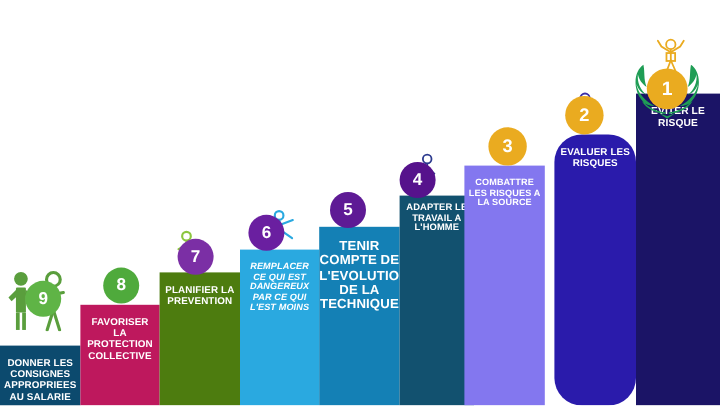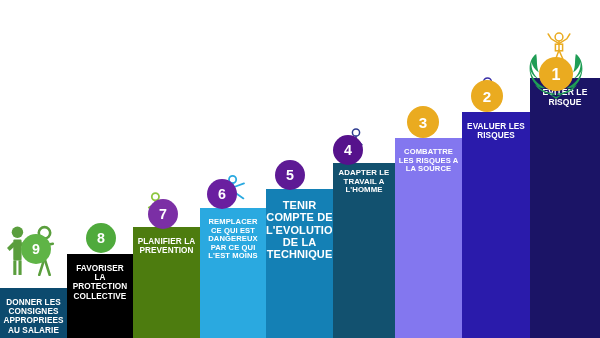--- a/index.html
+++ b/index.html
@@ -69,40 +69,40 @@
       </g>
       <g fill="none" stroke="#5a9e3d" stroke-width="5" stroke-linecap="round">
         <circle cx="74" cy="17" r="11"></circle>
         <line x1="74" y1="29" x2="74" y2="66"></line>
         <line x1="74" y1="66" x2="64" y2="98"></line>
         <line x1="74" y1="66" x2="84" y2="98"></line>
         <line x1="58" y1="44" x2="90" y2="38"></line>
       </g>
       </svg></div>
     <div class="badge" style="left: 21px; top: 234px; width: 30px; height: 30px; background: rgb(95, 180, 70); font-size: 14.25px;">9</div>
-    <div class="bar" style="left: 67px; width: 66px; top: 254px; height: 84px; background: #000000; z-index: 11;">
+    <div class="bar" style="left: 67px; width: 66px; top: 254px; height: 84px; background: #be185d; z-index: 11;">
       <div class="bar-label" style="font-size: 8.2px; padding-top: 10px;">FAVORISER LA PROTECTION COLLECTIVE</div>
     </div>
     <div class="badge" style="left: 86px; top: 223px; width: 30px; height: 30px; background: rgb(79, 170, 60); font-size: 14.25px;">8</div>
     <div class="bar" style="left: 133px; width: 67px; top: 227px; height: 111px; background: #4d7c0f; z-index: 12;">
       <div class="bar-label" style="font-size: 8.2px; padding-top: 10px;">PLANIFIER LA PREVENTION</div>
     </div>
     <div class="figure" style="left: 141px; top: 183px;"><svg width="30" height="48" viewBox="0 0 100 100">
       <g fill="none" stroke="#8cc63f" stroke-width="6" stroke-linecap="round">
         <circle cx="48" cy="16" r="12"></circle>
         <line x1="48" y1="29" x2="48" y2="62"></line>
         <line x1="48" y1="62" x2="34" y2="96"></line>
         <line x1="48" y1="62" x2="66" y2="96"></line>
         <line x1="48" y1="40" x2="26" y2="52"></line>
         <line x1="48" y1="40" x2="70" y2="32"></line>
       </g>
       </svg></div>
     <div class="badge" style="left: 148px; top: 199px; width: 30px; height: 30px; background: rgb(123, 47, 165); font-size: 14.25px;">7</div>
     <div class="bar" style="left: 200px; width: 66px; top: 208px; height: 130px; background: rgb(42, 169, 224); z-index: 13;">
-      <div class="bar-label" style="font-size: 7.6px; padding-top: 10px;">REMPLACER CE QUI EST DANGEREUX PAR CE QUI L'EST MOINS</div>
+      <div class="bar-label" style="font-size: 7.6px; padding-top: 10px; font-style: italic;">REMPLACER CE QUI EST DANGEREUX PAR CE QUI L'EST MOINS</div>
     </div>
     <div class="figure" style="left: 220px; top: 166px;"><svg width="30" height="48" viewBox="0 0 100 100">
       <g fill="none" stroke="#2aa9e0" stroke-width="6" stroke-linecap="round">
         <circle cx="42" cy="15" r="12"></circle>
         <line x1="42" y1="28" x2="52" y2="60"></line>
         <line x1="52" y1="60" x2="34" y2="88"></line>
         <line x1="52" y1="60" x2="78" y2="78"></line>
         <line x1="44" y1="38" x2="16" y2="50"></line>
         <line x1="47" y1="40" x2="80" y2="28"></line>
       </g>
@@ -119,25 +119,25 @@
       <g fill="none" stroke="#2d3b8f" stroke-width="5" stroke-linecap="round">
         <circle cx="50" cy="15" r="12"></circle>
         <line x1="50" y1="28" x2="50" y2="62"></line>
         <line x1="50" y1="62" x2="40" y2="98"></line>
         <line x1="50" y1="62" x2="62" y2="98"></line>
         <line x1="50" y1="38" x2="30" y2="56"></line>
         <line x1="50" y1="38" x2="70" y2="56"></line>
       </g>
       </svg></div>
     <div class="badge" style="left: 333px; top: 135px; width: 30px; height: 30px; background: rgb(86, 18, 140); font-size: 14.25px;">4</div>
-    <div class="bar" style="left: 395px; width: 67px; top: 138px; height: 200px; background: rgb(131, 119, 239); z-index: 16;">
+    <div class="bar" style="left: 387px; width: 67px; top: 138px; height: 200px; background: rgb(131, 119, 239); z-index: 16;">
       <div class="bar-label" style="font-size: 7.6px; padding-top: 10px;">COMBATTRE LES RISQUES A LA SOURCE</div>
     </div>
     <div class="badge" style="left: 407px; top: 106px; width: 32px; height: 32px; background: rgb(234, 171, 32); font-size: 15.2px;">3</div>
-    <div class="bar" style="left: 462px; width: 68px; top: 112px; height: 226px; background: rgb(42, 27, 171); z-index: 17;">
+    <div class="bar" style="left: 462px; width: 68px; top: 112px; height: 226px; background: rgb(42, 27, 171); z-index: 17; border-radius: 23px;">
       <div class="bar-label" style="font-size: 8.2px; padding-top: 10px;">EVALUER LES RISQUES</div>
     </div>
     <div class="figure" style="left: 474px; top: 68px;"><svg width="30" height="48" viewBox="0 0 100 100">
       <g fill="none" stroke="#3a2fa8" stroke-width="5" stroke-linecap="round">
         <circle cx="45" cy="16" r="13"></circle>
         <line x1="45" y1="30" x2="45" y2="60"></line>
         <line x1="45" y1="60" x2="38" y2="94"></line>
         <line x1="45" y1="60" x2="56" y2="94"></line>
         <rect x="28" y="40" width="22" height="28" fill="none"></rect>
       </g>

